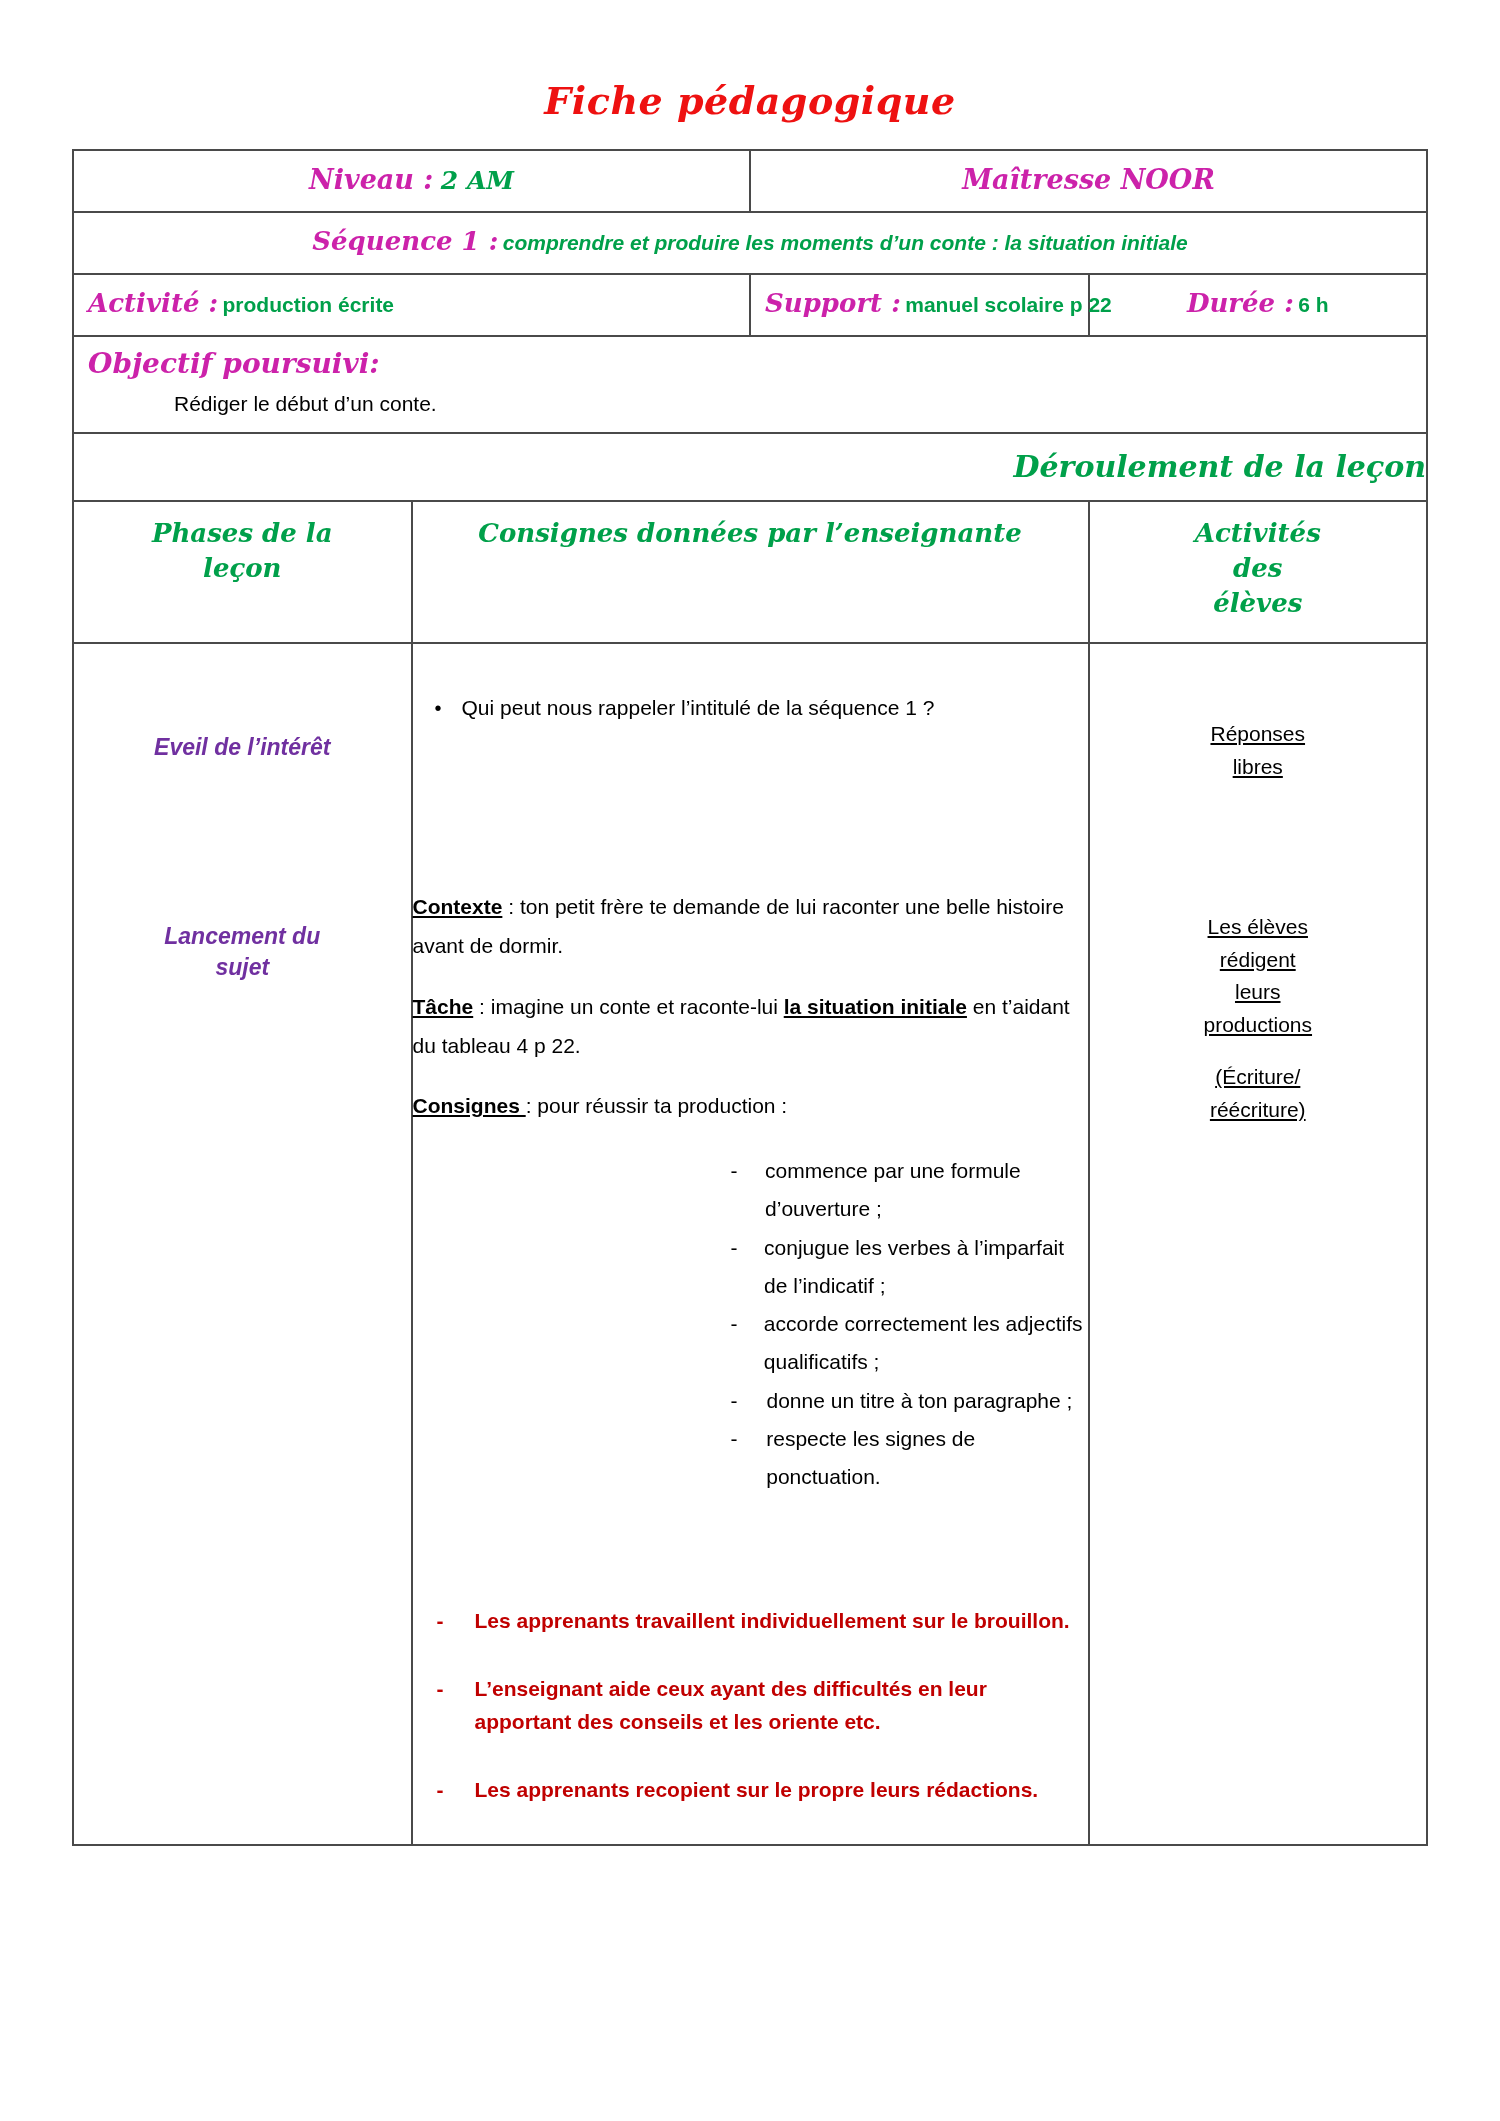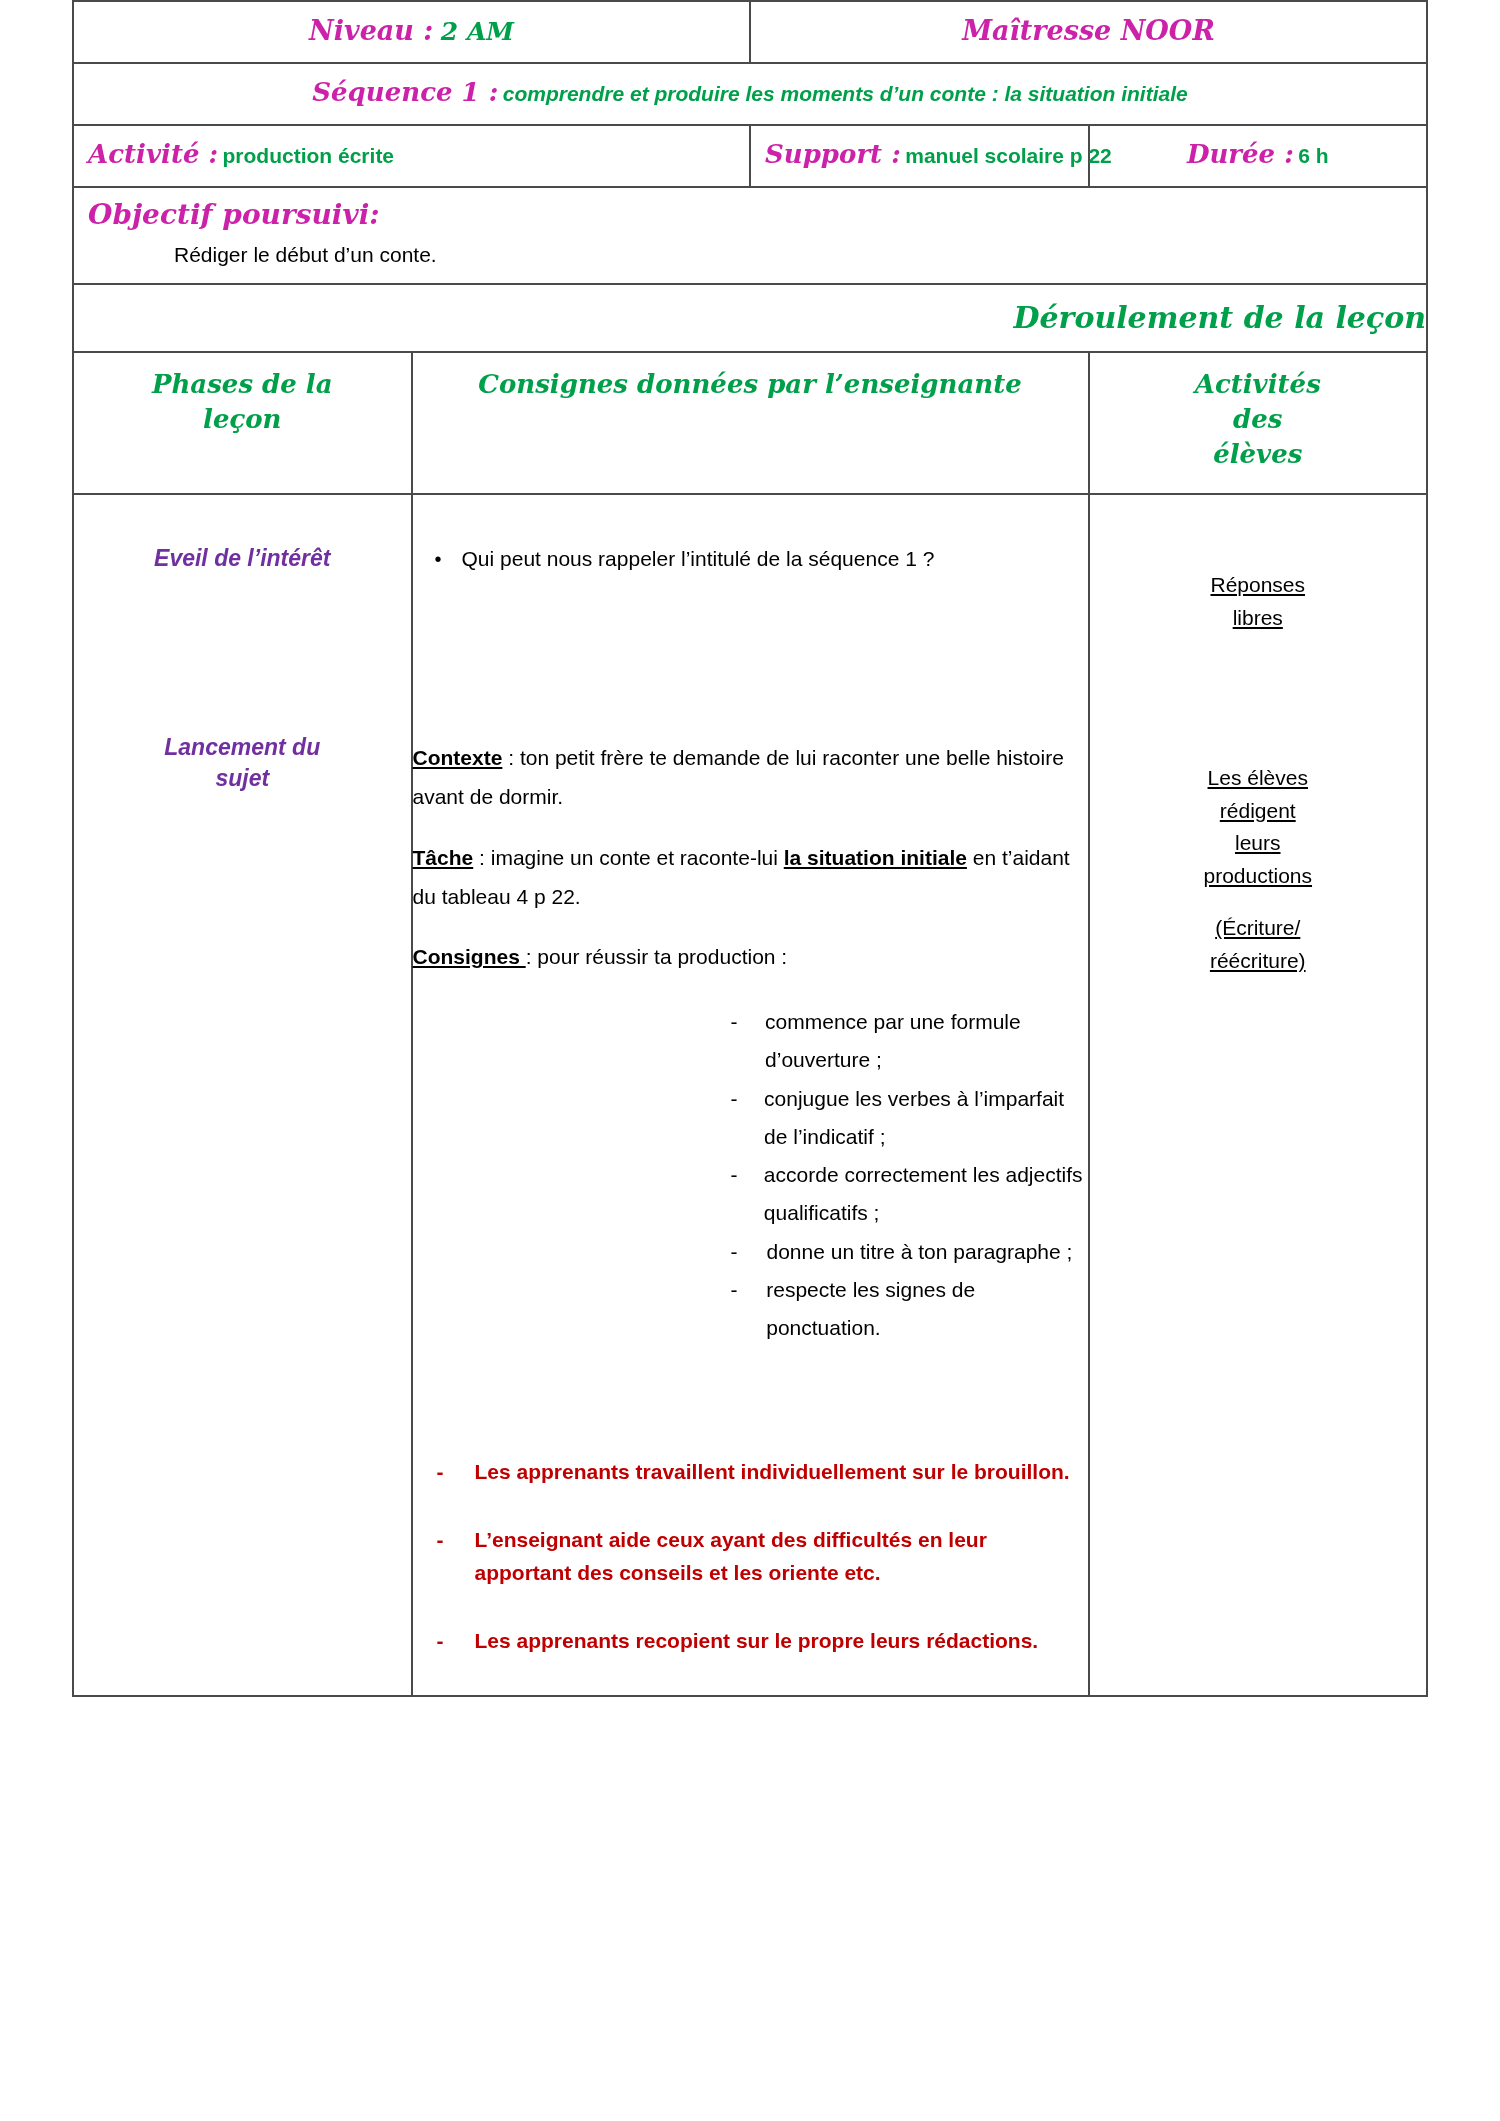--- a/index.html
+++ b/index.html
@@ -142,21 +142,21 @@
   
   .phases-cell { padding: 0; }
   .phase-label {
     text-align: center;
     font-family: "Liberation Sans", sans-serif;
     font-style: italic;
     font-weight: bold;
     font-size: 23px;
     line-height: 1.35;
   }
-  .phase-1 { padding-top: 48px; }
+  .phase-1 { padding-top: 88px; }
   .phase-2 { padding-top: 158px; }
 
   .consignes-cell { padding: 0 22px 0 22px; }
   .bullet-line {
     font-size: 21px;
     padding-top: 52px;
     padding-left: 22px;
     display: flex;
     gap: 20px;
   }
@@ -216,20 +216,21 @@
   }
   .act-1 { padding-top: 74px; }
   .act-2 { padding-top: 128px; }
   .act-3 { padding-top: 20px; }
 </style>
 </head>
 <body>
 
 <div class="page">
 
+  <div class="doc-title script">Fiche pédagogique</div>
 
   <table class="fiche">
 
     <tbody>
         <tr class="row-niveau">
       <td colspan="2">
         <div class="niveau-txt">
           <span class="script magenta">Niveau :</span>
           <span class="niveau-val green">2 AM</span>
         </div>

